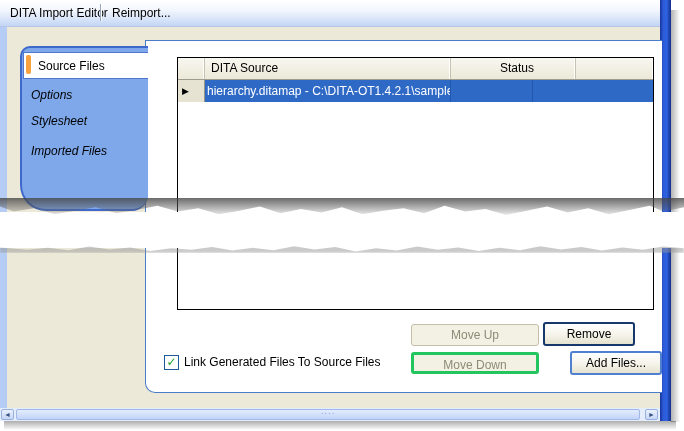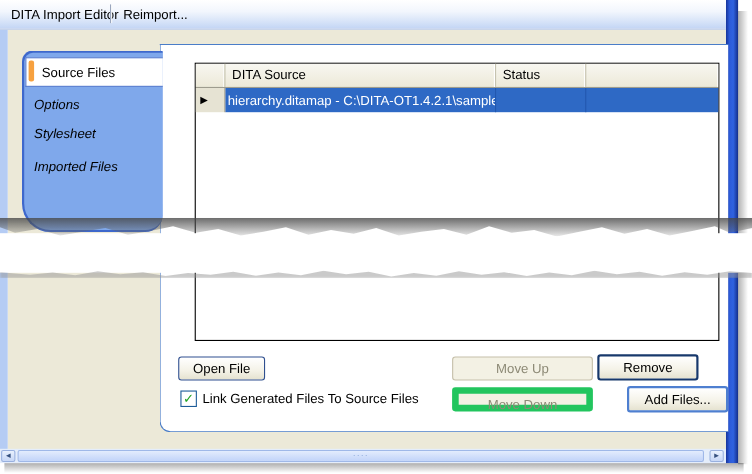--- a/index.html
+++ b/index.html
@@ -39,40 +39,40 @@
 
   
   .grid{position:absolute;left:177px;top:57px;width:477px;height:253px;
         border:1px solid #000;background:#ffffff;box-sizing:border-box;}
   .grid-head{display:flex;height:21px;background:linear-gradient(to bottom,#f8f7f1,#ece9d8);
              border-bottom:1px solid #9e9c8e;}
   .gh-cell{box-sizing:border-box;border-right:1px solid #c6c3b0;box-shadow:inset -1px 0 0 #ffffff;
            padding:3px 0 0 6px;white-space:nowrap;overflow:hidden;}
   .gh-c0{width:27px;}
   .gh-c1{width:246px;}
-  .gh-c2{width:82px;}
+  .gh-c2{width:82px;margin-left:43px;}
   .gh-c3{flex:1;border-right:none;}
   .grid-row{display:flex;height:22px;}
   .gr-sel{width:27px;box-sizing:border-box;background:#e6e3d3;border-right:1px solid #9a9786;
           display:flex;align-items:center;padding-left:4px;}
   .gr-sel .mk{font-size:9px;line-height:9px;color:#000;}
   .gr-cells{flex:1;display:flex;background:#2e69c5;color:#ffffff;}
   .gr-c1{width:246px;box-sizing:border-box;border-right:1px solid #2257ae;
          padding:4px 0 0 2px;white-space:nowrap;overflow:hidden;}
   .gr-c2{width:82px;box-sizing:border-box;border-right:1px solid #2257ae;}
   .gr-c3{flex:1;}
 
   
   .xp-btn{position:absolute;box-sizing:border-box;border-radius:3px;text-align:center;
           background:linear-gradient(to bottom,#ffffff 0%,#f4f2e7 60%,#e5e2d0 100%);
           cursor:default;white-space:nowrap;}
   .btn-openfile{left:162px;top:324px;width:79px;height:22px;border:1px solid #2f4f8f;padding-top:3px;}
   .btn-moveup{left:411px;top:324px;width:128px;height:22px;border:1px solid #c5bfa9;
               background:#f3f1e4;color:#8d8a76;padding-top:3px;}
-  .btn-movedown{left:411px;top:352px;width:128px;height:22px;border:6px solid #22c55e;
+  .btn-movedown{left:411px;top:352px;width:128px;height:22px;border:3px solid #22c55e;
                 background:#f3f1e4;color:#8d8a76;padding-top:3px;}
   .btn-remove{left:543px;top:322px;width:92px;height:24px;border:2px solid #17386b;padding-top:3px;}
   .btn-addfiles{left:543px;top:351px;width:92px;height:24px;border:2px solid #4e7fd0;padding-top:3px;margin-left:27px;}
 
   
   .checkbox{position:absolute;left:164px;top:355px;width:13px;height:13px;background:#ffffff;
             border:1px solid #1d5c99;display:flex;align-items:center;justify-content:center;}
   .checkbox .ck{color:#21a321;font-size:12px;font-weight:bold;line-height:11px;}
   .checkbox-label{position:absolute;left:184px;top:355px;white-space:nowrap;}
 
@@ -136,21 +136,20 @@
         <span class="mk">▶</span>
       </div>
       <div class="gr-cells">
         <div class="gr-c1">hierarchy.ditamap - C:\DITA-OT1.4.2.1\samples\</div>
         <div class="gr-c2"></div>
         <div class="gr-c3"></div>
       </div>
     </div>
   </div>
 
-  <div class="xp-btn btn-openfile">Open File</div>
   <div class="xp-btn btn-moveup">Move Up</div>
   <div class="xp-btn btn-movedown">Move Down</div>
   <div class="xp-btn btn-remove">Remove</div>
   <div class="xp-btn btn-addfiles">Add Files...</div>
 
   <div class="checkbox">
     <span class="ck">✓</span>
   </div>
   <div class="checkbox-label">Link Generated Files To Source Files</div>
 

